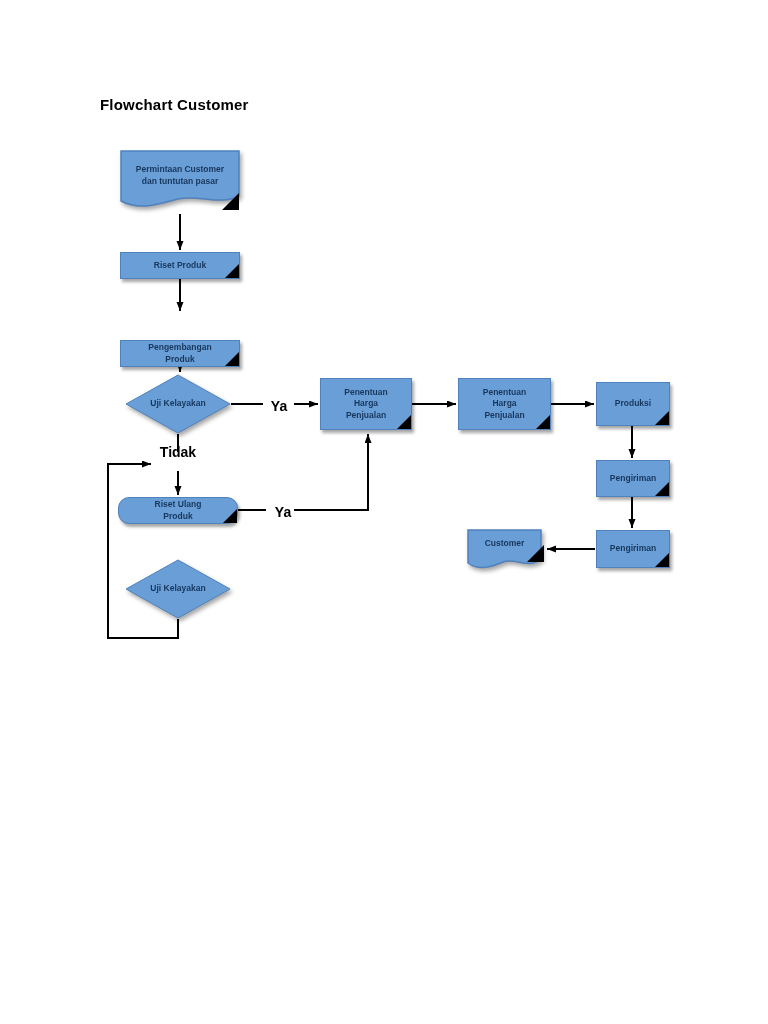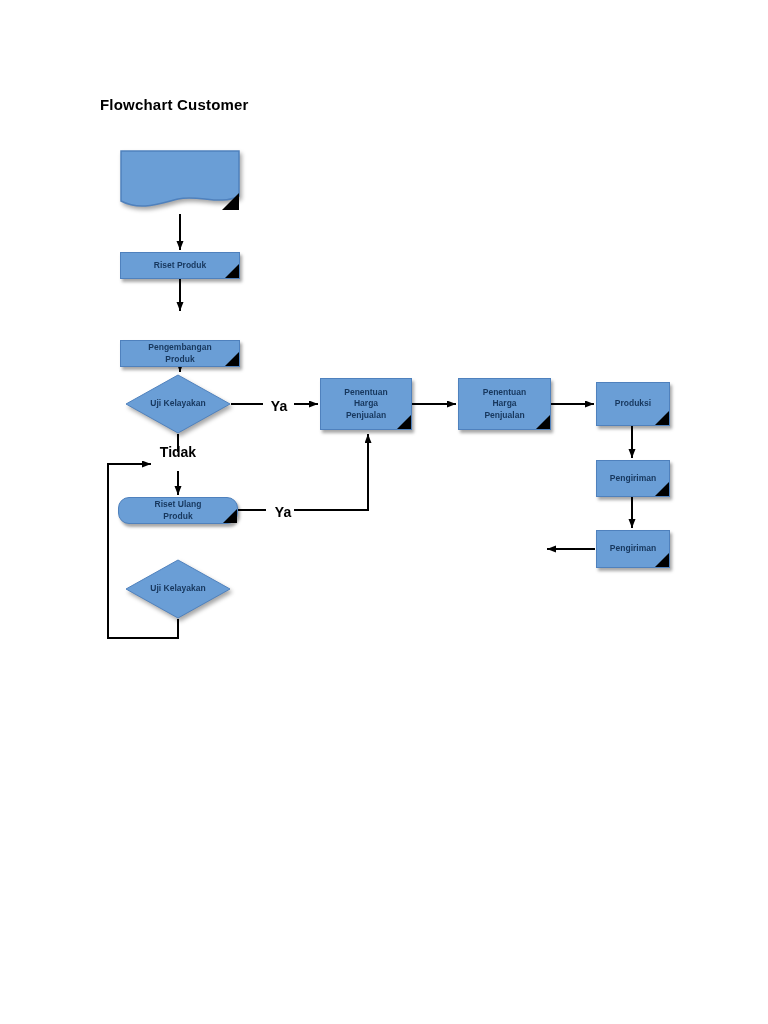--- a/index.html
+++ b/index.html
@@ -64,20 +64,21 @@
     <line x1="632" y1="426" x2="632" y2="458" marker-end="url(#arrow)"></line>
     <line x1="632" y1="497" x2="632" y2="528" marker-end="url(#arrow)"></line>
     <line x1="595" y1="549" x2="547" y2="549" marker-end="url(#arrow)"></line>
     <polyline points="178,619 178,638 108,638 108,464 151,464" marker-end="url(#arrow)"></polyline>
   </svg>
 
   <div class="node" style="left:120px;top:150px;width:120px;height:63px;">
     <svg class="shape-svg" viewBox="0 0 120 63" preserveAspectRatio="none">
       <path d="M1 1 L119 1 L119 46 C100 56 78 44 58 49 C38 54 20 61 1 51 Z" style="fill:var(--shape-fill,#6a9ed6);stroke:var(--shape-border,#4f81bd);stroke-width:1.5"></path>
     </svg>
+    <div class="shape-label" style="top:8px;height:36px;padding:0 8px;">Permintaan Customer dan tuntutan pasar</div>
     <div class="fold big" style="right:1px;top:43px;"></div>
   </div>
 
   <div class="node proc" style="left:120px;top:252px;width:120px;height:27px;">
     <span>Riset Produk</span>
     <div class="fold" style="right:0;bottom:0;"></div>
   </div>
 
   <div class="node proc" style="left:120px;top:313px;width:120px;height:27px;margin-top:27px;">
     <span>Pengembangan Produk</span>
@@ -121,18 +122,25 @@
   <div class="node proc" style="left:596px;top:460px;width:74px;height:37px;">
     <span>Pengiriman</span>
     <div class="fold" style="right:0;bottom:0;"></div>
   </div>
 
   <div class="node proc" style="left:596px;top:530px;width:74px;height:38px;">
     <span>Pengiriman</span>
     <div class="fold" style="right:0;bottom:0;"></div>
   </div>
 
+  <div class="node" style="left:467px;top:529px;width:75px;height:45px;">
+    <svg class="shape-svg" viewBox="0 0 75 45" preserveAspectRatio="none">
+      <path d="M1 1 L74 1 L74 30 C62 41 48 28 36 33 C24 38 12 42 1 34 Z" style="fill:var(--shape-fill,#6a9ed6);stroke:var(--shape-border,#4f81bd);stroke-width:1.5"></path>
+    </svg>
+    <div class="shape-label" style="top:4px;height:22px;">Customer</div>
+    <div class="fold big" style="right:-2px;top:16px;"></div>
+  </div>
 
   <div class="edge-label" style="left:264px;top:398px;width:30px;">Ya</div>
   <div class="edge-label" style="left:158px;top:444px;width:40px;">Tidak</div>
   <div class="edge-label" style="left:268px;top:504px;width:30px;">Ya</div>
 
 </div>
 
 </body></html>

